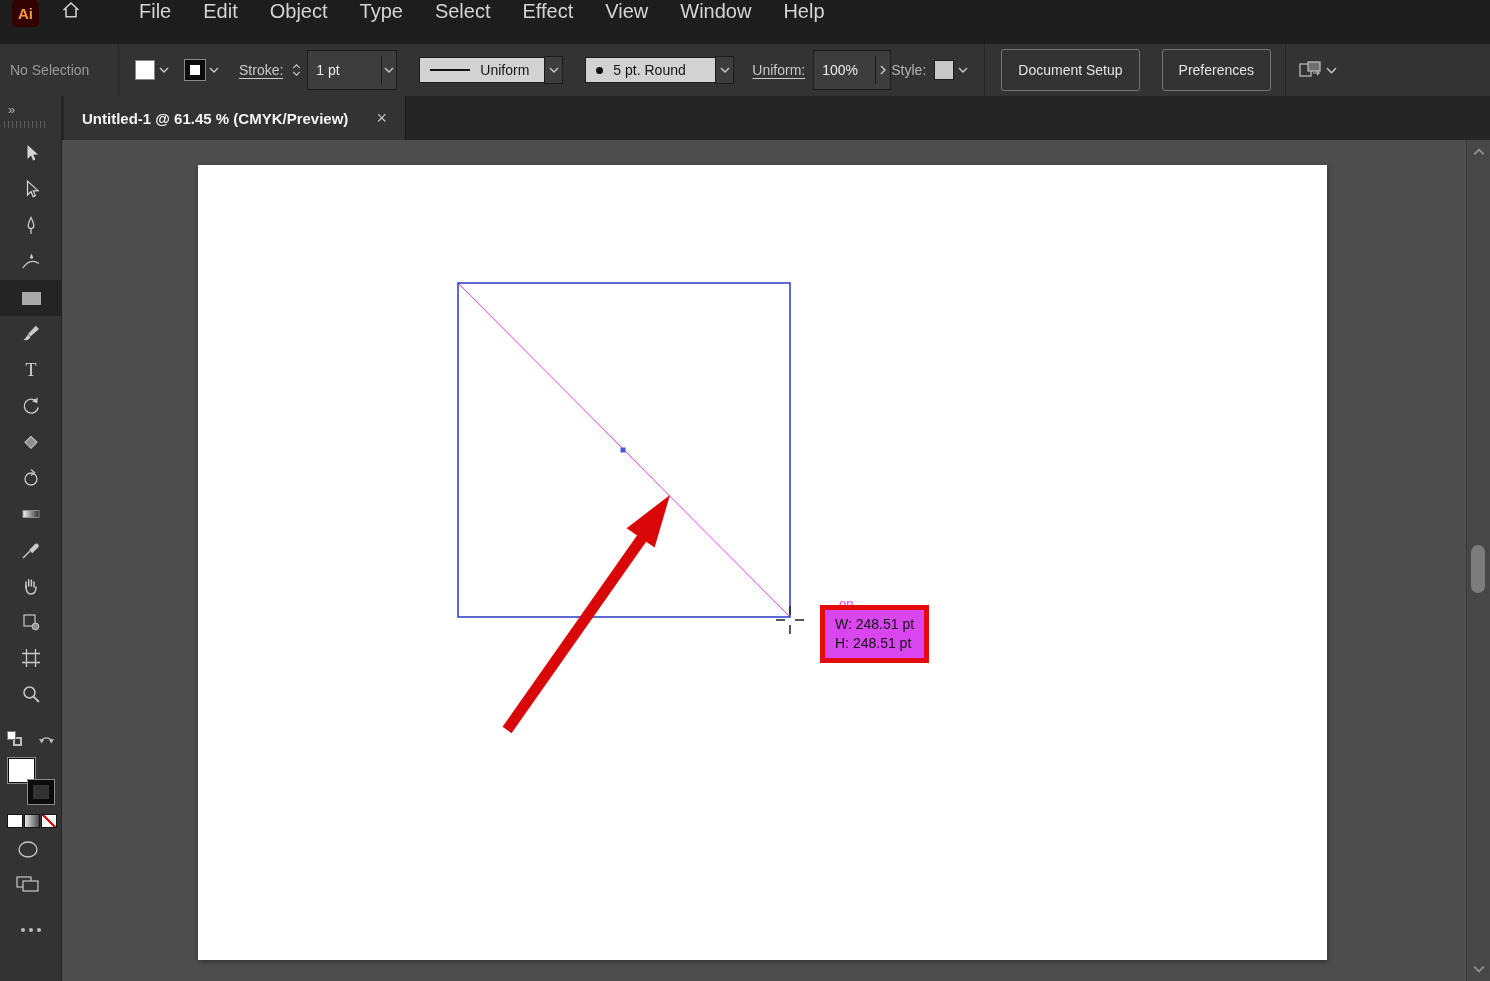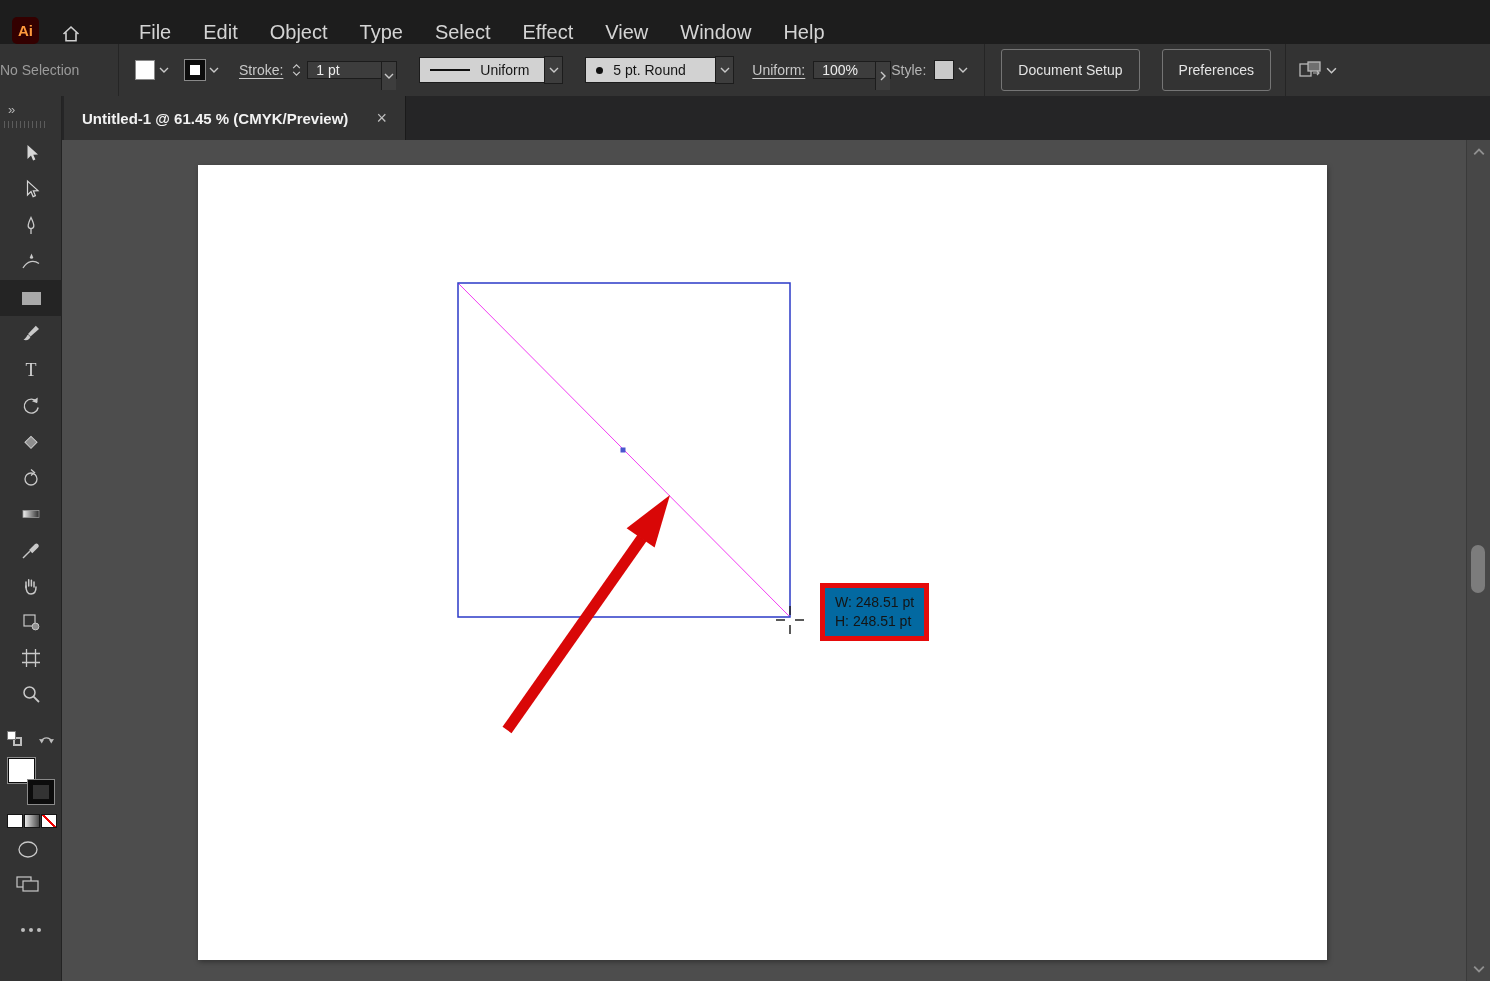--- a/index.html
+++ b/index.html
@@ -2,41 +2,41 @@
 <html><head>
 <meta charset="utf-8">
 <style>
   * { box-sizing: border-box; margin: 0; padding: 0; }
   html,body { width:1490px; height:981px; overflow:hidden; background:#1e1e1e;
     font-family:"Liberation Sans", sans-serif; }
   svg { display:block; }
 
   
   .menubar { position:absolute; top:0; left:0; width:1490px; height:44px;
-    background:#1d1d1d; display:flex; align-items:flex-end; color:#d8d8d8; }
+    background:#1d1d1d; display:flex; align-items:flex-start; color:#d8d8d8; }
   .ai-logo { width:27px; height:27px; margin-left:12px; background:#300; border-radius:5px;
     color:#ff9a3c; font-weight:bold; font-size:15px; display:flex; align-items:center; justify-content:center; }
   .home-btn { margin-left:22px; display:flex; align-items:center; }
   .menus { display:flex; margin-left:42px; }
   .menu-item { padding:0 16px; font-size:20px; color:#d4d4d4; cursor:default; }
 
   
   .controlbar { position:absolute; top:44px; left:0; width:1490px; height:52px;
     background:#333333; display:flex; align-items:center; font-size:14px; color:#cfcfcf; }
   .vsep { width:1px; height:52px; background:#252525; flex:0 0 1px; }
-  .no-selection { color:#9b9b9b; padding-left:0; width:118px; }
+  .no-selection { color:#9b9b9b; padding-left:10px; width:118px; }
   .swatch-group { display:flex; align-items:center; }
   .fill-swatch { width:20px; height:20px; background:#fff; border:1px solid #8a8a8a; }
   .stroke-swatch { width:20px; height:20px; border:5px solid #0c0c0c; background:#fff;
     box-shadow:0 0 0 1px #8a8a8a; }
   .chev-plain { margin-left:4px; display:flex; align-items:center; }
   .link-label { text-decoration:underline; text-underline-offset:3px; color:#c9c9c9; }
   .stepper { display:flex; flex-direction:column; gap:2px; margin-left:9px; }
-  .dark-field { height:18px; background:#3d3d3d; border:1px solid #1c1c1c;
-    display:flex; }
+  .dark-field { height:40px; background:#3d3d3d; border:1px solid #1c1c1c;
+    display:flex; align-items:center; }
   .dark-field input { background:transparent; border:none; outline:none; color:#ececec;
     font-size:14px; font-family:inherit; padding-left:8px; width:100%; }
   .chev-btn { width:19px; height:28px; display:flex; align-items:center; justify-content:center;
     border-left:1px solid #1c1c1c; background:#3d3d3d; }
   .light-field { height:26px; background:#d2d2d2; border:1px solid #1c1c1c; border-right:none;
     display:flex; align-items:center; padding:0 10px; color:#151515; }
   .line-preview { width:40px; height:2px; background:#111; }
   .brush-dot { width:7px; height:7px; border-radius:50%; background:#111; display:inline-block; }
   .style-swatch { width:20px; height:20px; background:#c9c9c9; border:1px solid #1c1c1c; }
   .bar-btn { height:42px; border:1px solid #757575; border-radius:3px; padding:0 16px;
@@ -80,22 +80,22 @@
   .more-dots { position:absolute; top:832px; left:21px; display:flex; gap:4px; }
   .more-dots i { width:4px; height:4px; background:#bdbdbd; border-radius:50%; }
 
   
   .canvas { position:absolute; top:140px; left:62px; width:1428px; height:841px;
     background:#4d4d4d; overflow:hidden; }
   .artboard { position:absolute; left:136px; top:25px; width:1129px; height:795px;
     background:#ffffff; box-shadow:1px 2px 5px rgba(0,0,0,.35); }
   .overlay { position:absolute; left:0; top:0; }
   .smart-guide-label { position:absolute; left:741px; top:456px; color:#f23df2; font-size:13px;margin-left:36px; }
-  .measure-tooltip { position:absolute; left:758px; top:443px; border:5px solid #e50b0b;
-    background:#0369a1; padding:5px 10px; font-size:14px; color:#141414;
+  .measure-tooltip { position:absolute; left:758px; top:465px; border:5px solid #e50b0b;
+    background:#d946ef; padding:5px 10px; font-size:14px; color:#141414;
     line-height:1.35; white-space:nowrap; }
 
   
   .vscroll { position:absolute; right:0; top:0; width:24px; height:841px; background:#474747;
     border-left:1px solid #3a3a3a; }
   .scroll-up { position:absolute; top:8px; left:6px; }
   .scroll-thumb { position:absolute; top:405px; left:4px; width:14px; height:48px;
     background:#7c7c7c; border-radius:7px; }
   .scroll-down { position:absolute; bottom:8px; left:6px; }
 </style>

